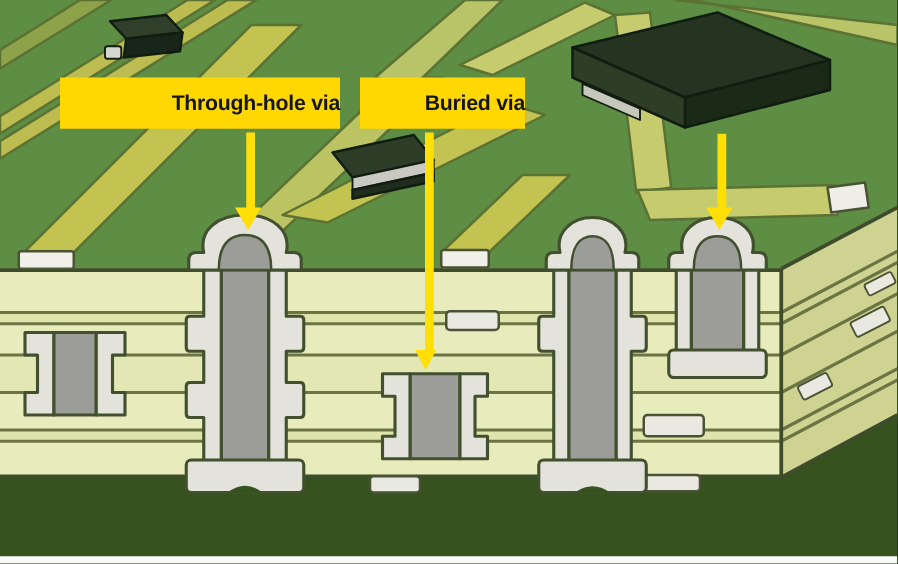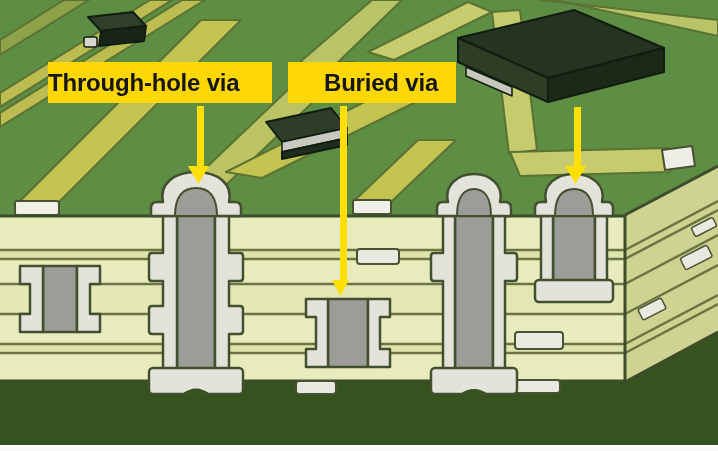--- a/index.html
+++ b/index.html
@@ -9,27 +9,27 @@
     overflow:hidden;
     font-family:"Liberation Sans",sans-serif;
     background:#35521f;
   }
   .stage svg{position:absolute;left:0;top:0;}
   .via-label{
     position:absolute;
     background:#ffd803;
     color:#161616;
     font-weight:700;
-    font-size:24px;
+    font-size:17px;
     letter-spacing:-0.2px;
-    display:flex;align-items:center;justify-content:flex-start;
+    display:flex;align-items:center;justify-content:flex-end;
     white-space:nowrap;
   }
   .lbl-through{left:48px;top:62px;width:224px;height:41px;}
-  .lbl-buried{left:288px;top:62px;width:132px;height:41px;padding-left:36px;}
+  .lbl-buried{left:288px;top:62px;width:132px;height:41px;}
   .lbl-blind{left:505px;top:63px;width:125px;height:41px;}
 </style>
 </head>
 <body>
 
 <div class="stage">
 
 <svg width="718" height="451" viewBox="0 0 718 451">
   <defs>
     <clipPath id="topClip">

